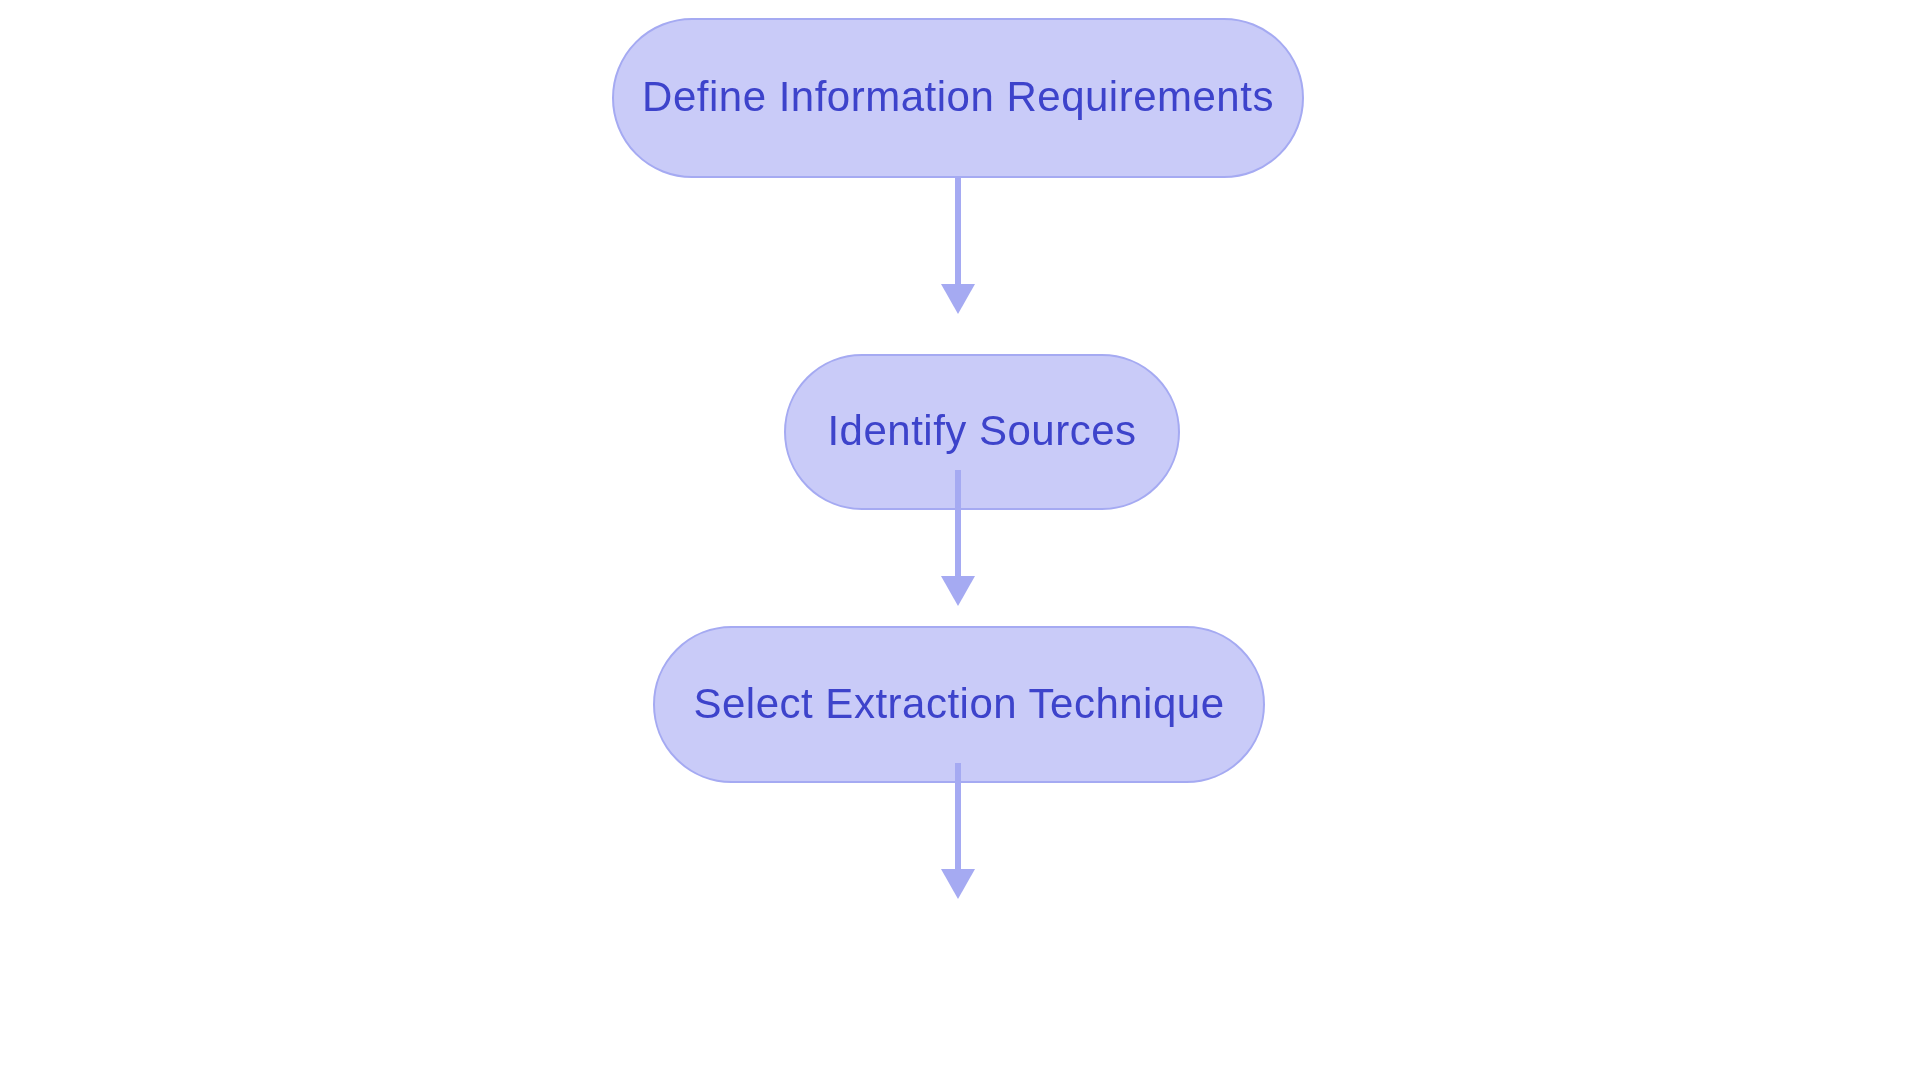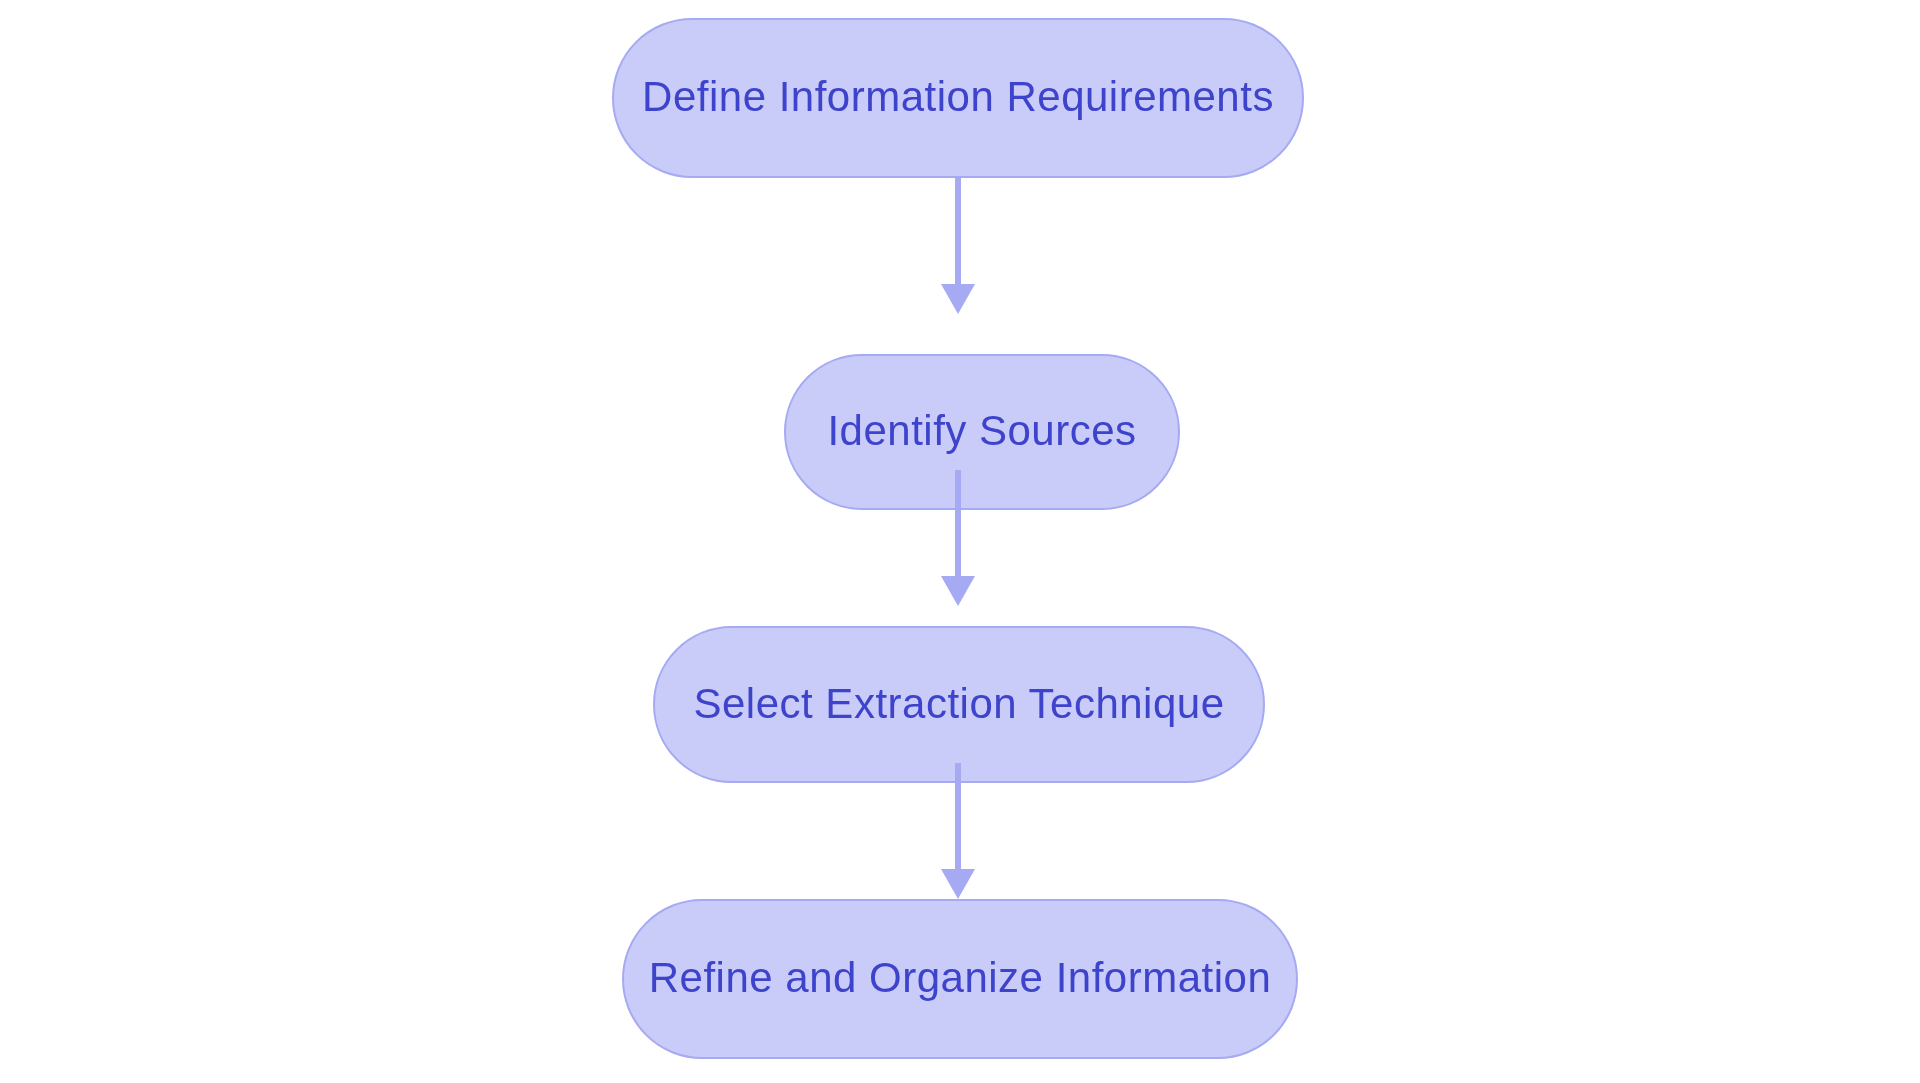--- a/index.html
+++ b/index.html
@@ -83,17 +83,14 @@
   <div class="edge-line line-1"></div>
   <div class="edge-head head-1"></div>
 
   <div class="flow-node node-2">
     <span class="node-label">Select Extraction Technique</span>
   </div>
 
   <div class="edge-line line-2"></div>
   <div class="edge-head head-2"></div>
 
-  <div class="flow-node node-3">
-    <span class="node-label">Refine and Organize Information</span>
-  </div>
 
 </div>
 
 </body></html>

